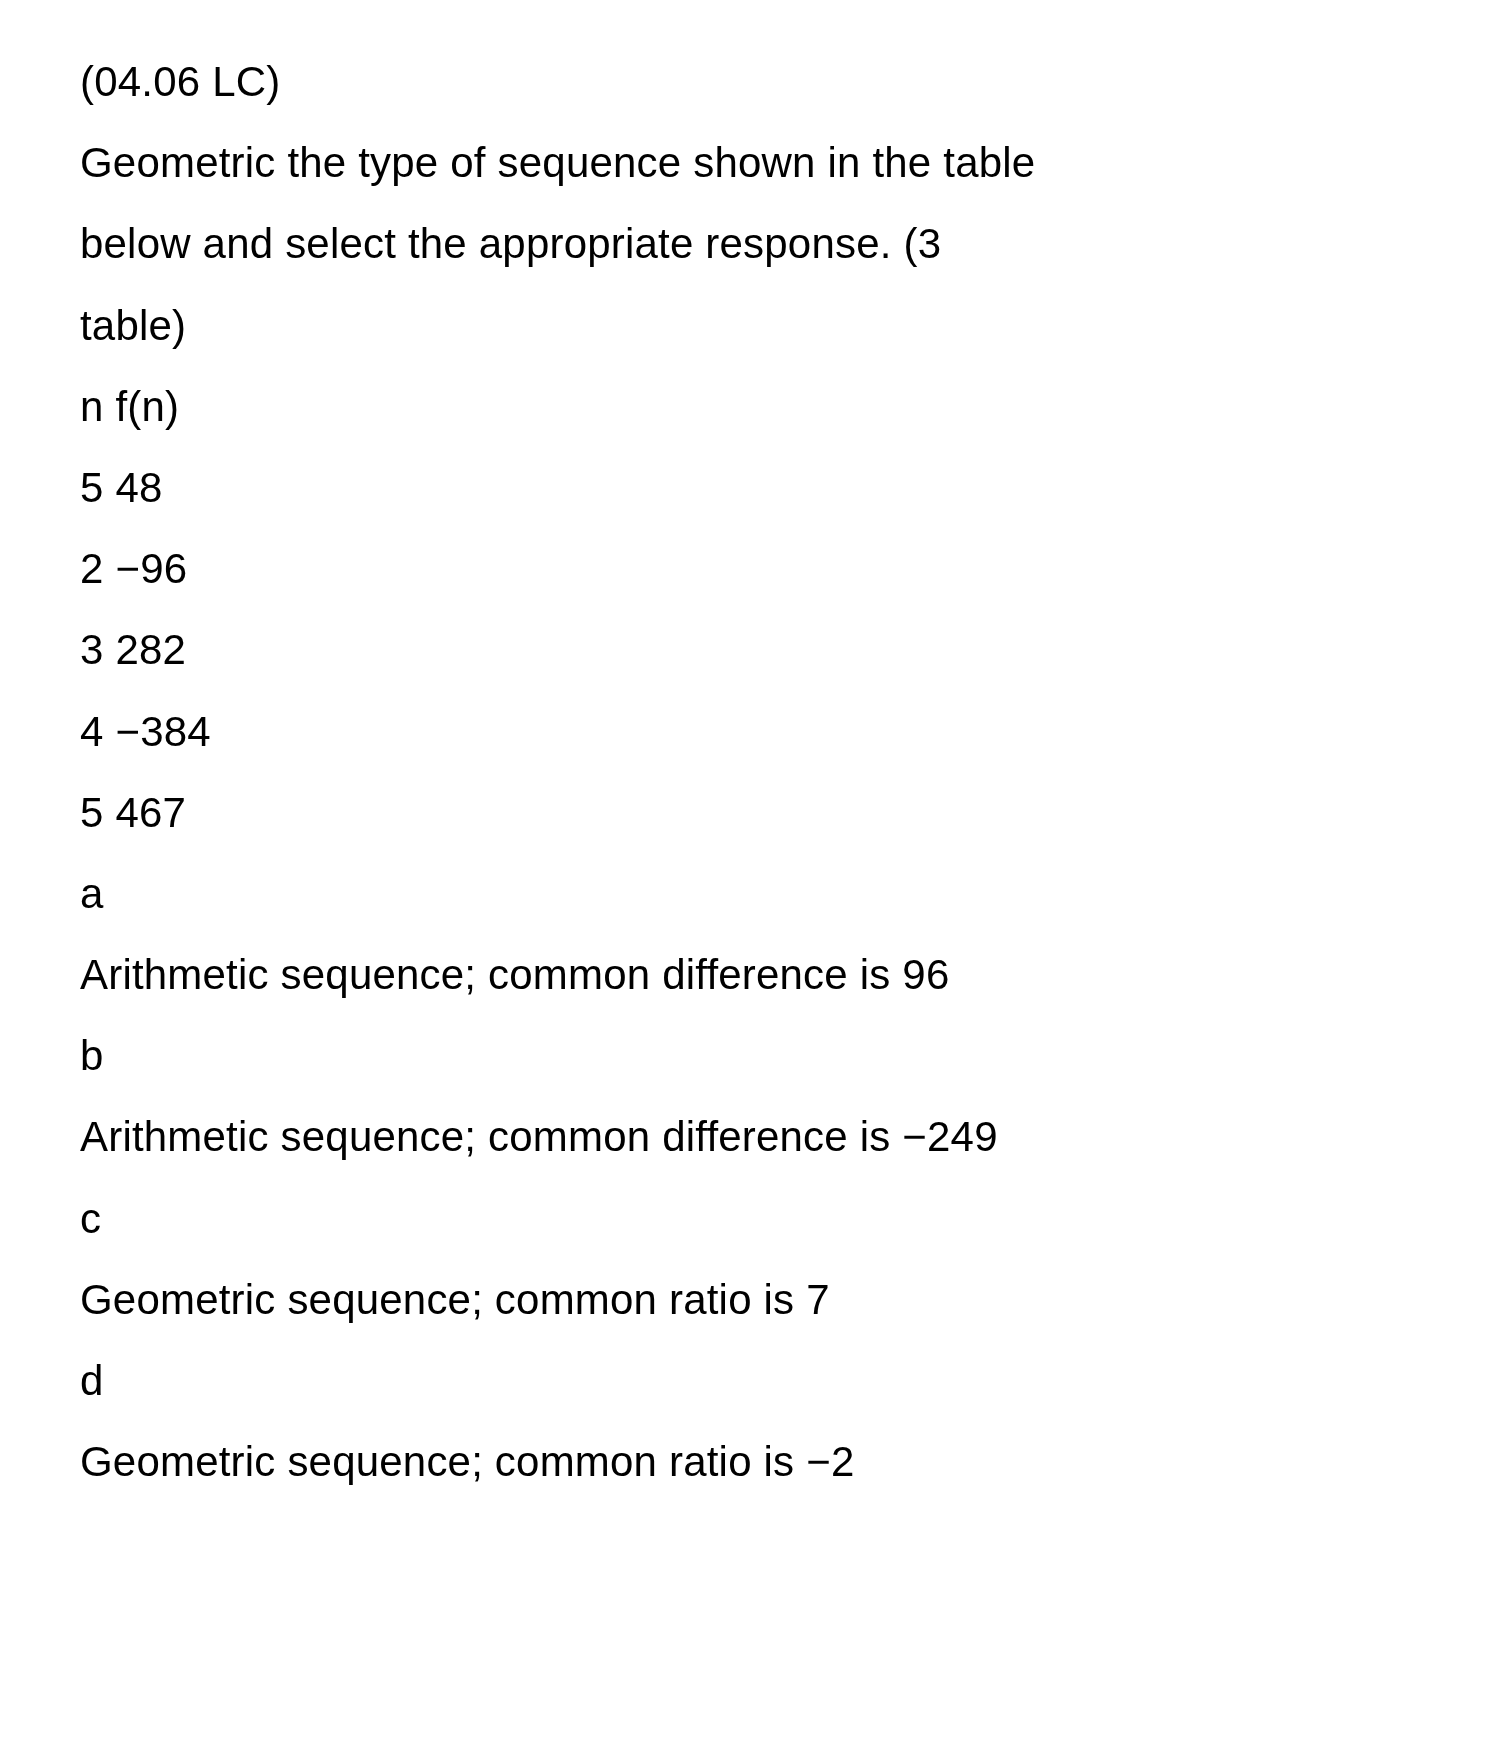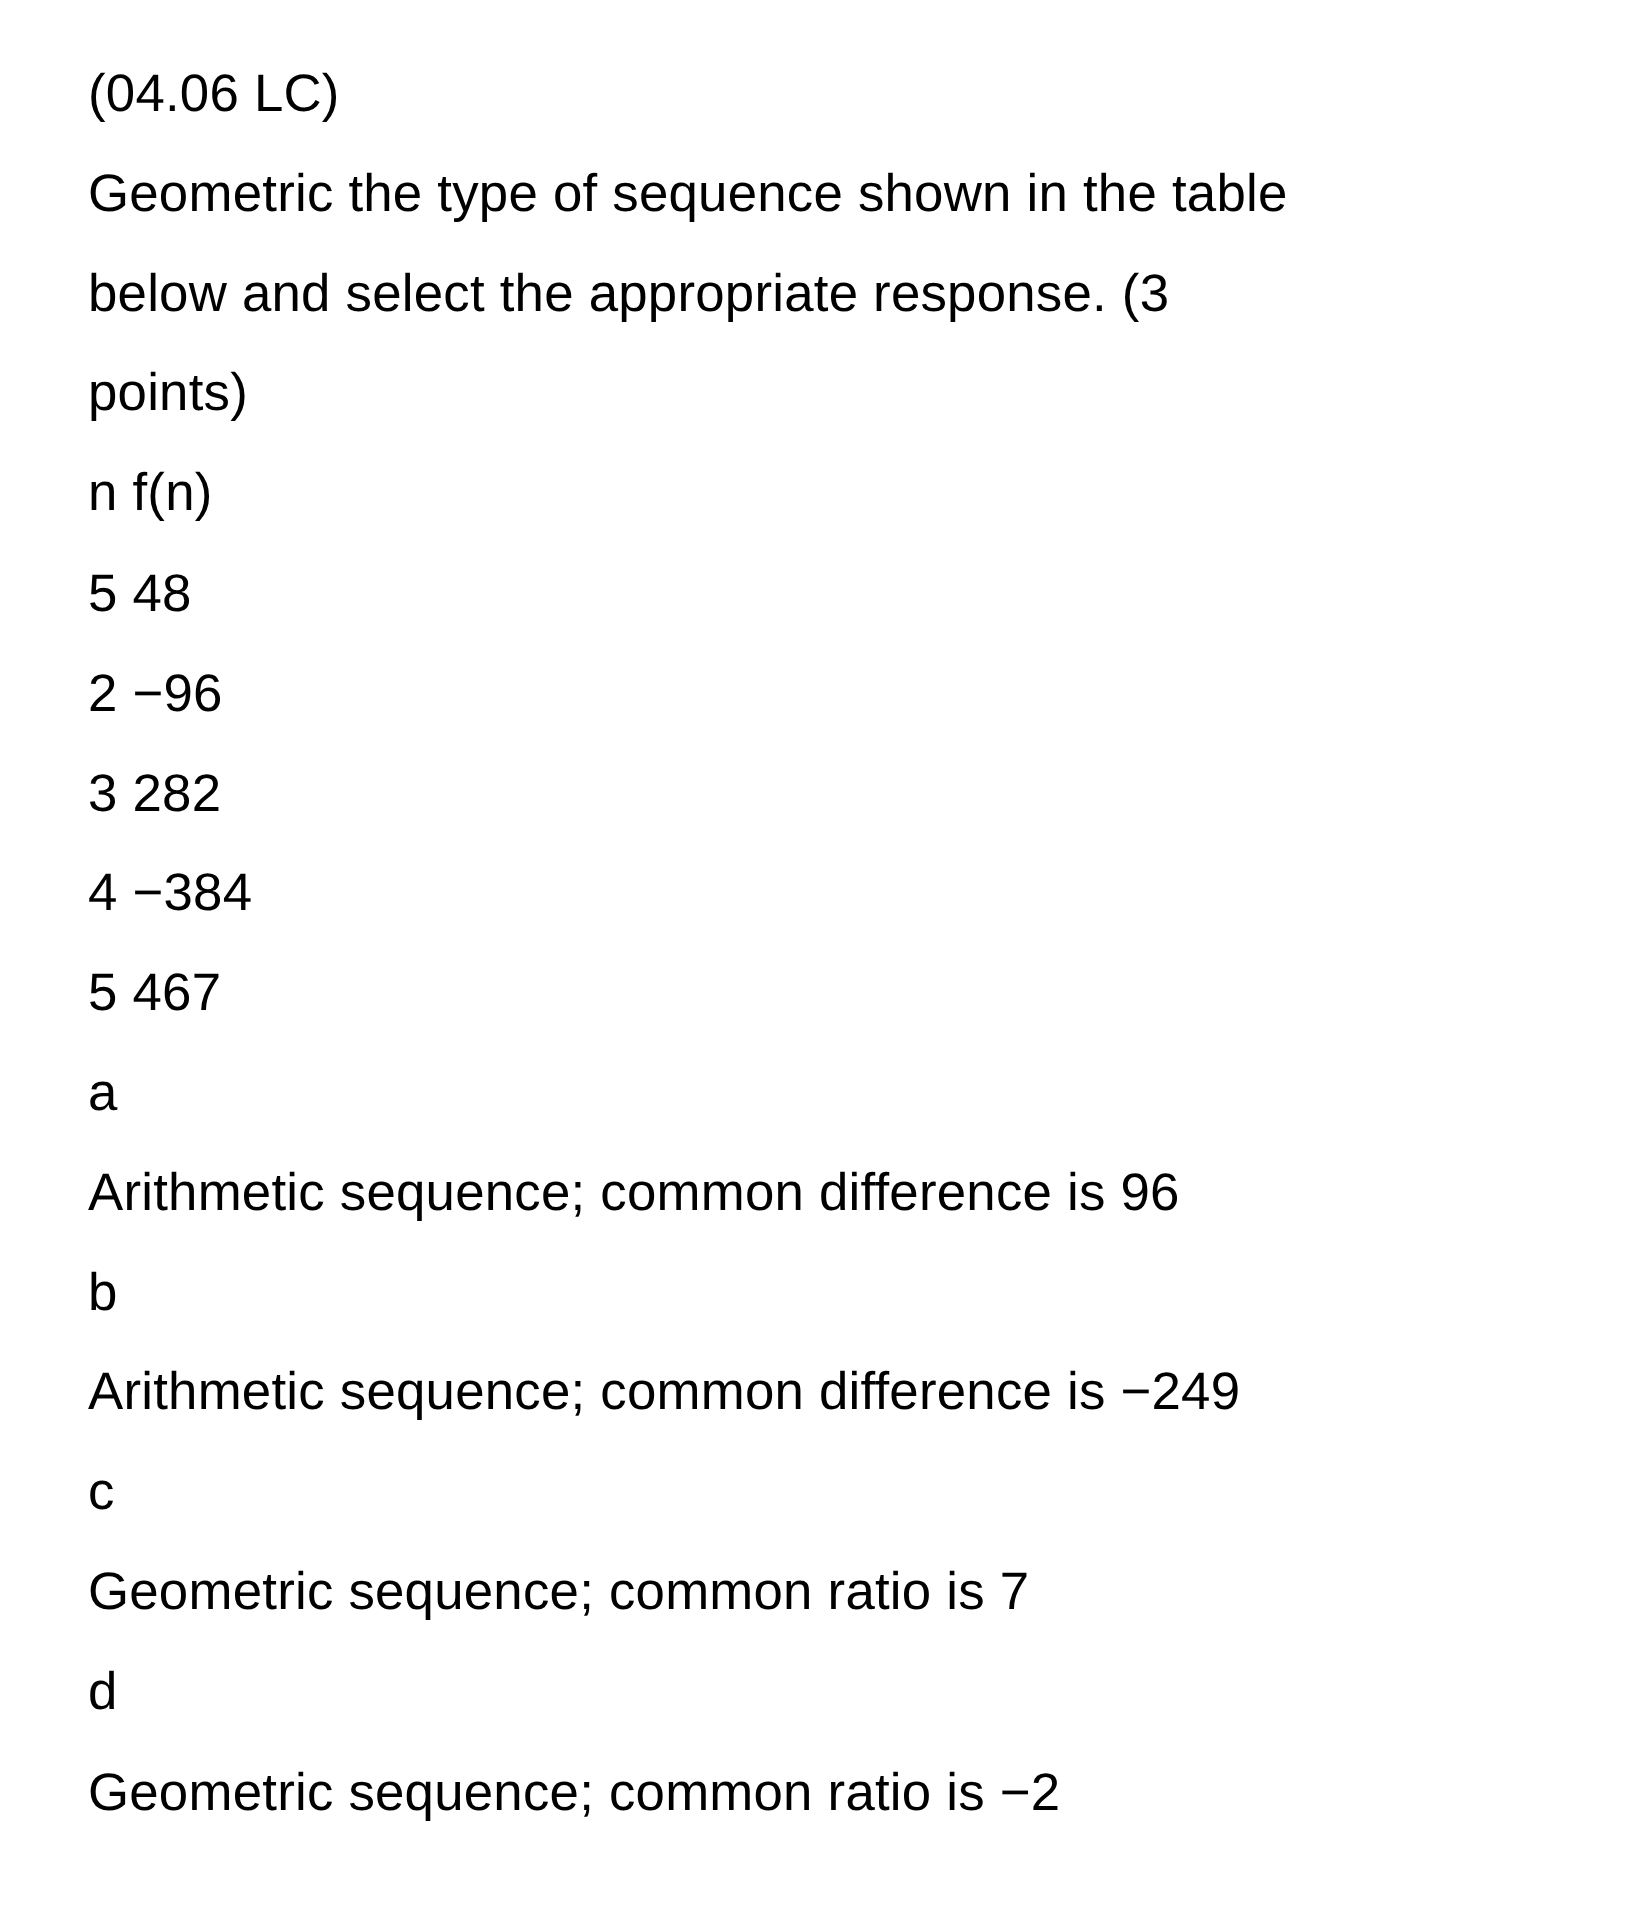--- a/index.html
+++ b/index.html
@@ -9,33 +9,33 @@
     }
     body {
       width: 1500px;
       height: 1744px;
       background: #ffffff;
       font-family: -apple-system, BlinkMacSystemFont, 'Segoe UI', Helvetica, Arial, sans-serif;
       padding: 48px 80px;
       color: #000000;
     }
     .line {
-      font-size: 48px;
+      font-size: 42px;
       line-height: 1.6;
       letter-spacing: 0.2px;
       margin-bottom: 14px;
     }
   </style>
 </head>
 <body>
 
 <div class="line">(04.06 LC)</div>
 <div class="line">Geometric the type of sequence shown in the table</div>
 <div class="line">below and select the appropriate response. (3</div>
-<div class="line">points)</div>
+<div class="line">table)</div>
 <div class="line">n f(n)</div>
 <div class="line">5 48</div>
 <div class="line">2 −96</div>
 <div class="line">3 282</div>
 <div class="line">4 −384</div>
 <div class="line">5 467</div>
 <div class="line">a</div>
 <div class="line">Arithmetic sequence; common difference is 96</div>
 <div class="line">b</div>
 <div class="line">Arithmetic sequence; common difference is −249</div>

